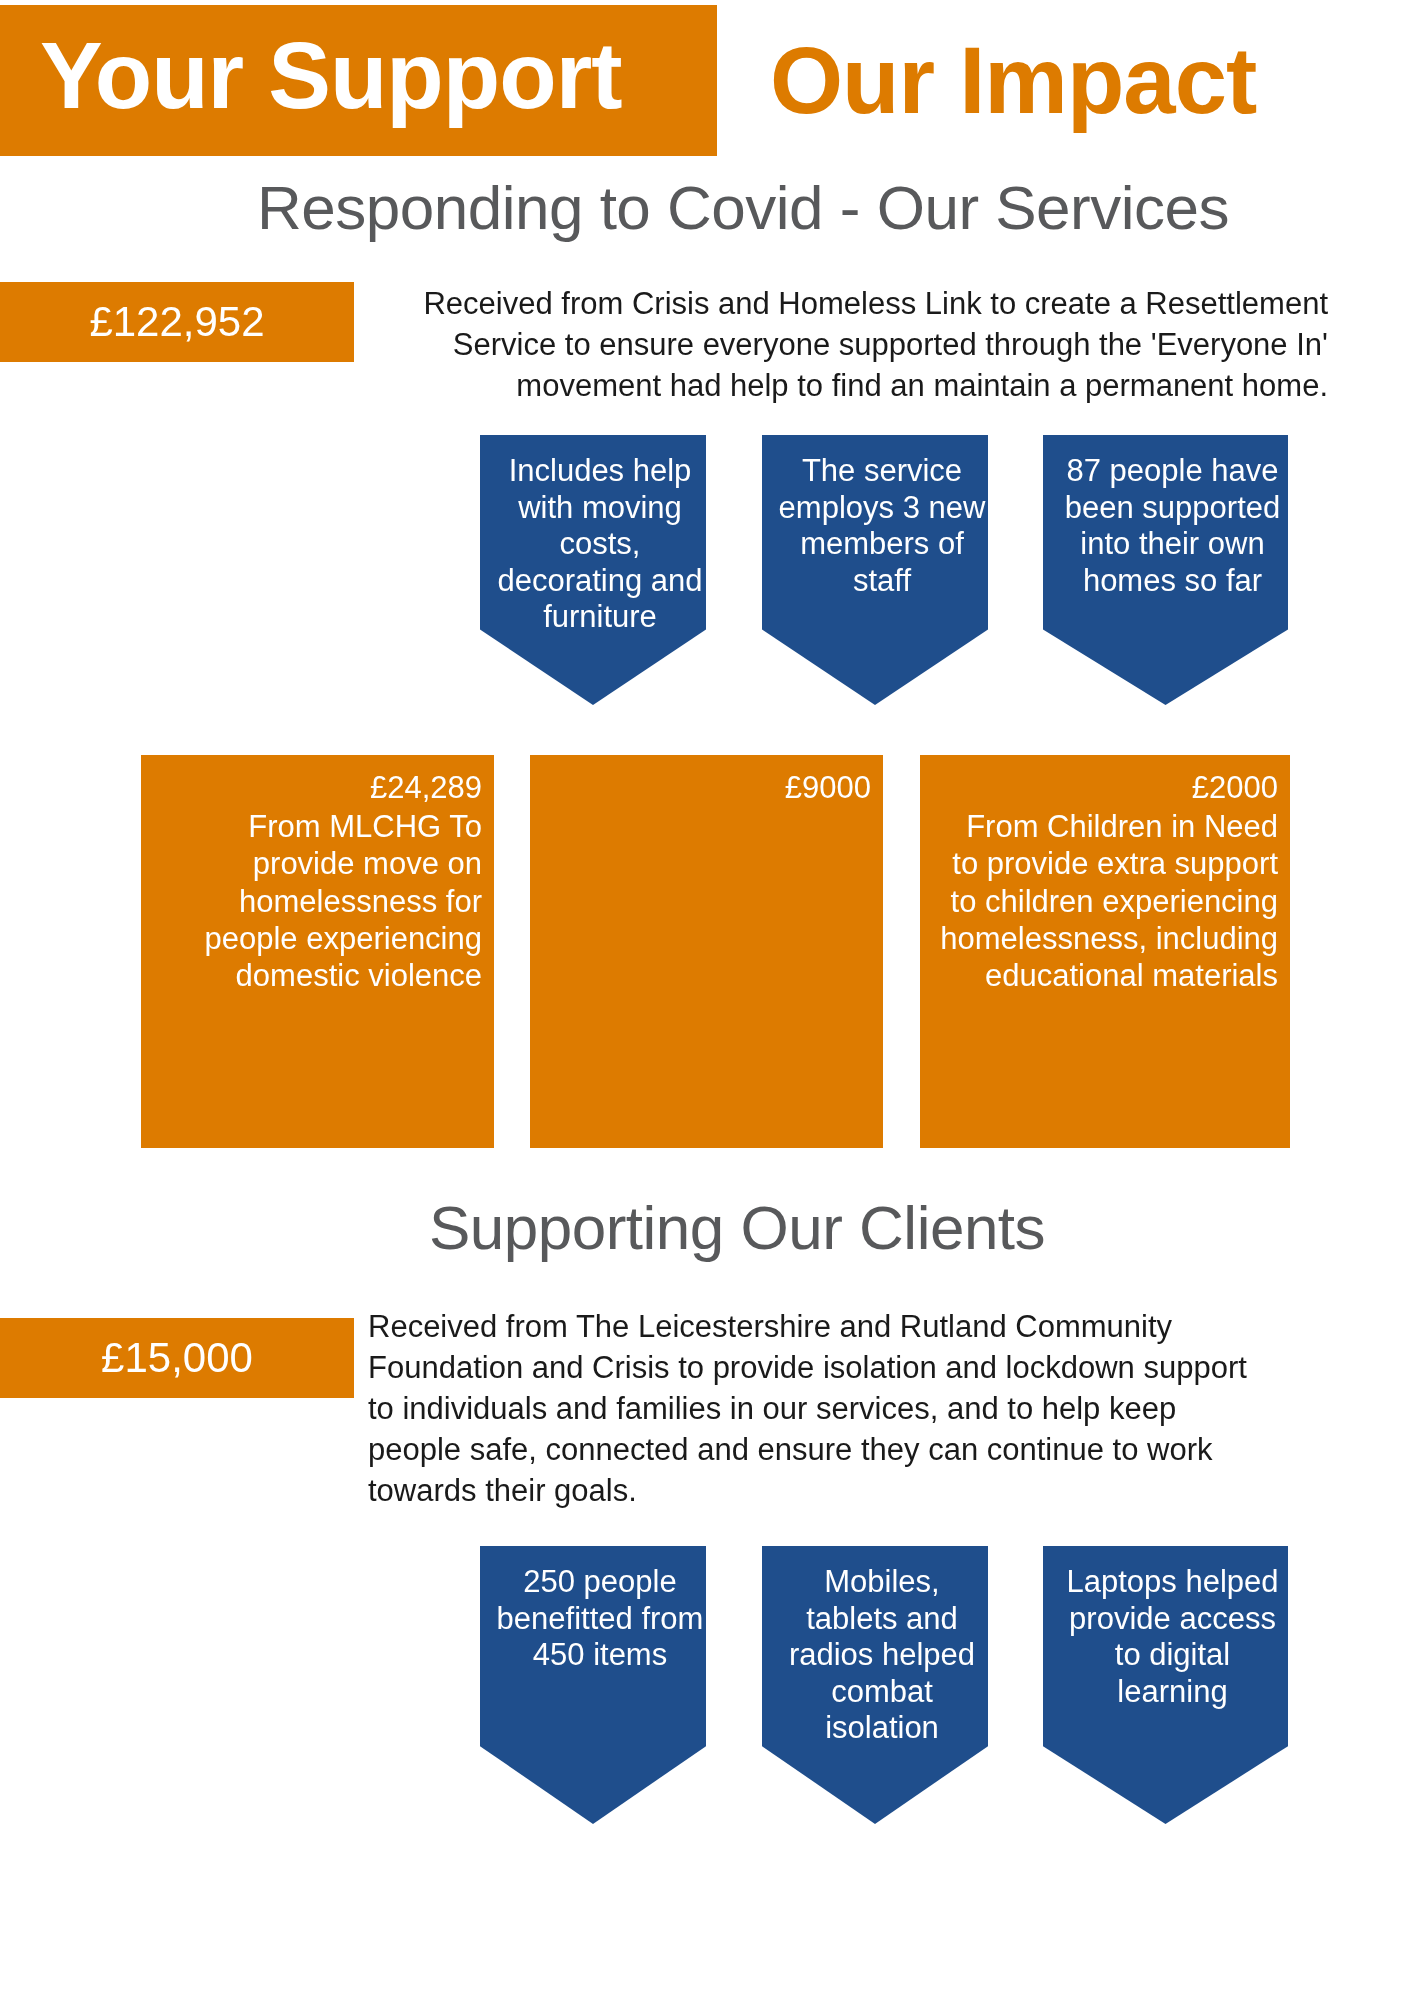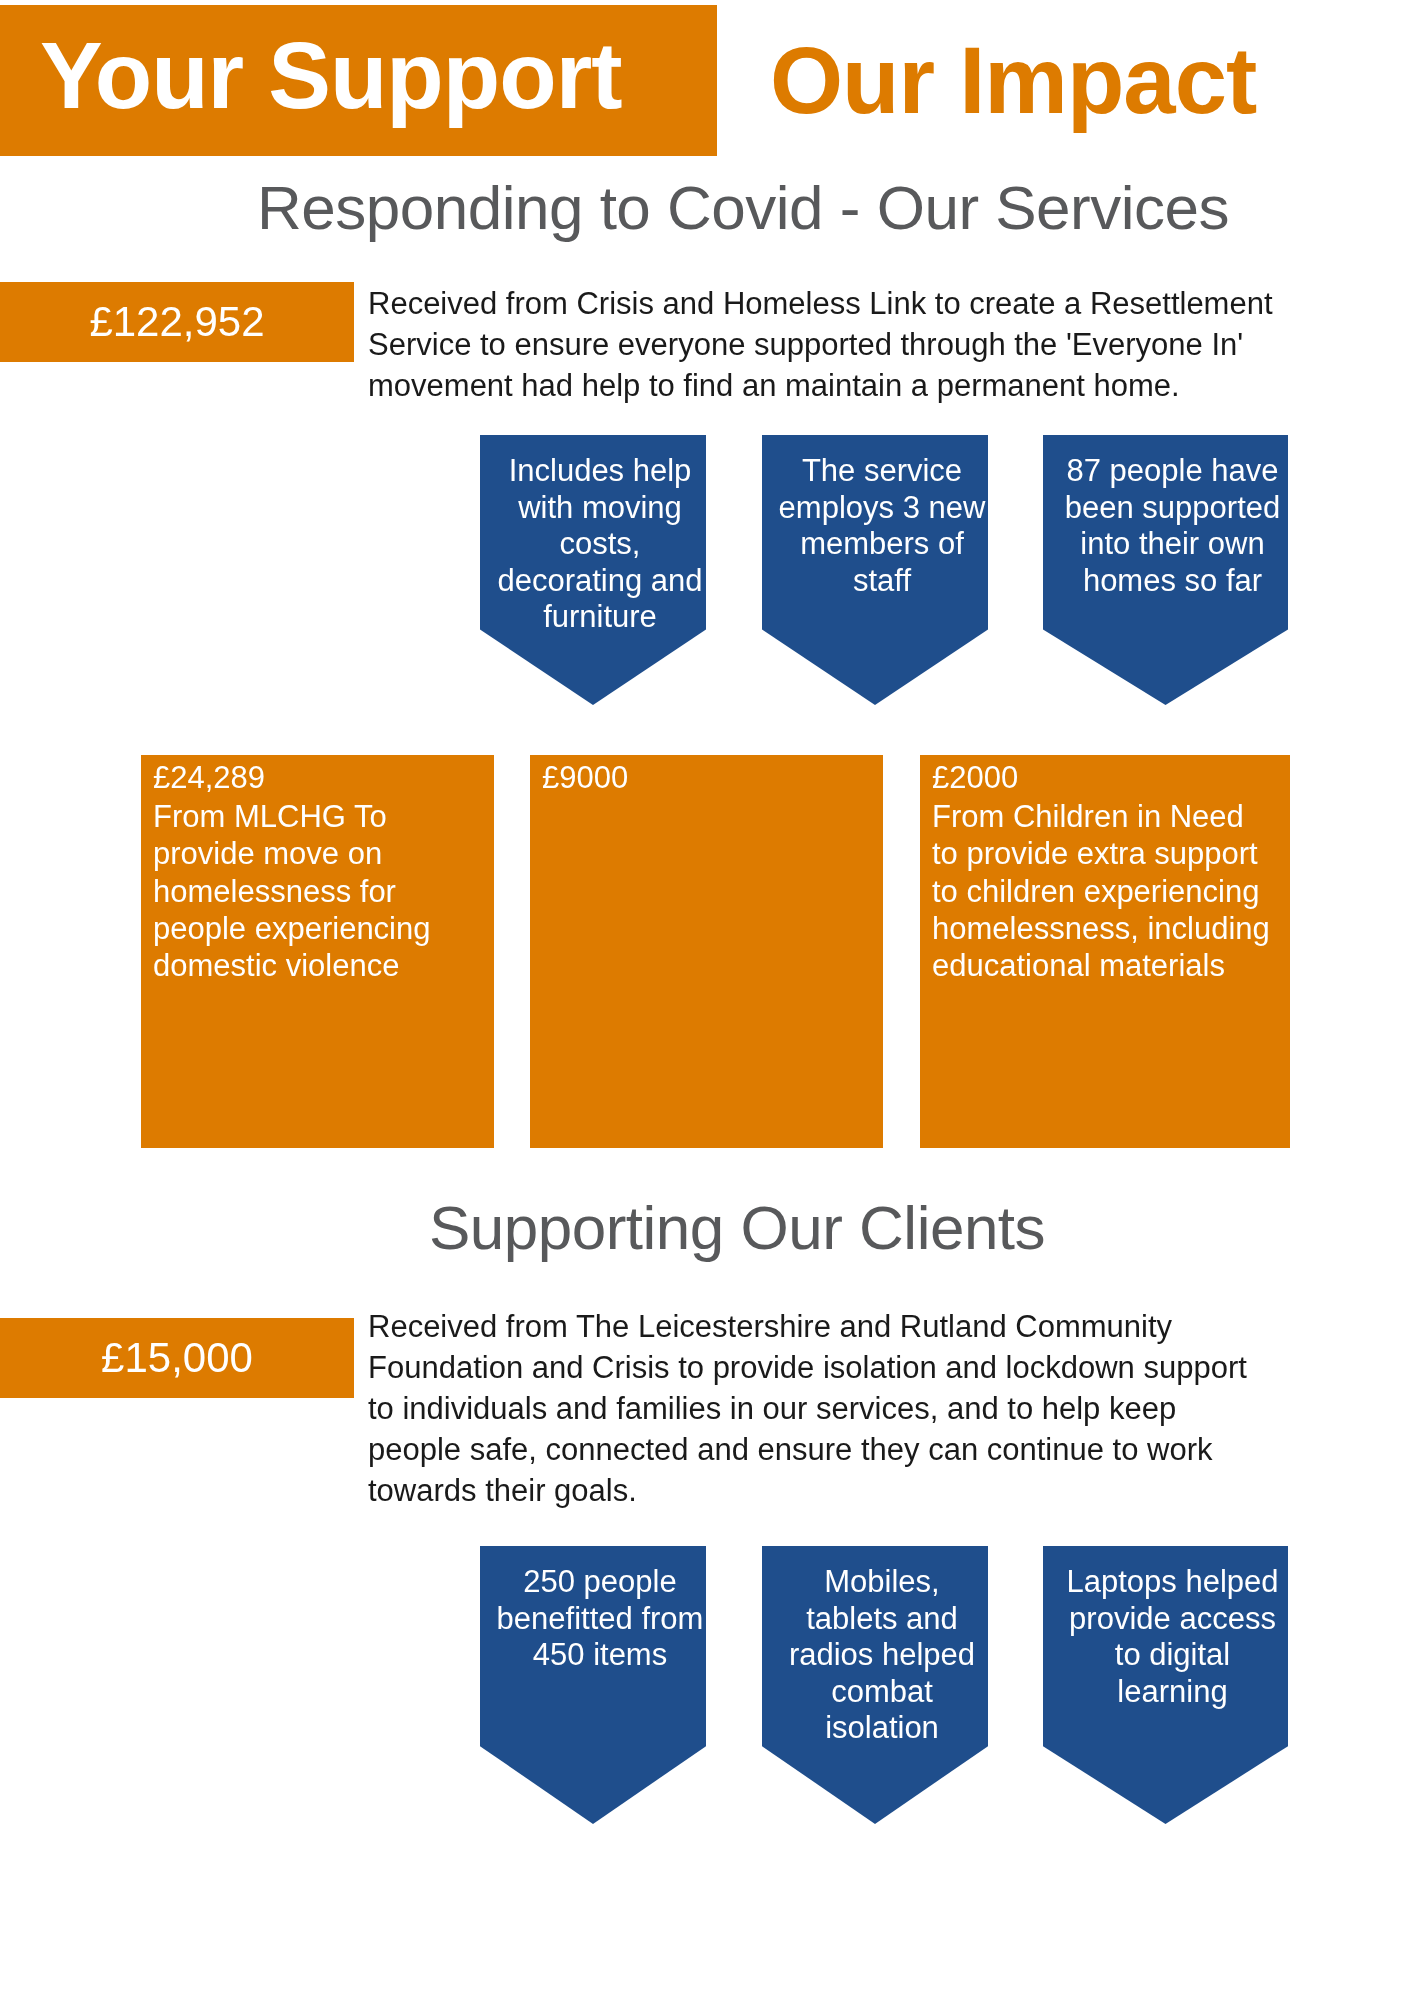--- a/index.html
+++ b/index.html
@@ -112,20 +112,21 @@
   .lead-paragraph {
     position: absolute;
     color: #1A1A1A;
     font-size: 31px;
     line-height: 1.32;
   }
   #para-1 {
     left: 368px;
     top: 284px;
     width: 960px;
+    text-align: right;
   }
   #para-2 {
     left: 368px;
     top: 1307px;
     width: 900px;
   }
 
   
   .pennant {
     position: absolute;
@@ -151,25 +152,25 @@
   
   #pennant-4 { left: 480px;  top: 1546px; width: 226px; height: 278px; }
   #pennant-5 { left: 762px;  top: 1546px; width: 226px; height: 278px; }
   #pennant-6 { left: 1043px; top: 1546px; width: 245px; height: 278px; }
 
   
   .grant-card {
     position: absolute;
     background: #DD7B00;
     color: #ffffff;
-    text-align: left;
+    text-align: right;
     font-size: 31px;
     line-height: 1.2;
     box-sizing: border-box;
-    padding: 4px 12px 0 12px;
+    padding: 14px 12px 0 12px;
   }
   #grant-card-1 { left: 141px; top: 755px; width: 353px; height: 393px; }
   #grant-card-2 { left: 530px; top: 755px; width: 353px; height: 393px; }
   #grant-card-3 { left: 920px; top: 755px; width: 370px; height: 393px; }
 
   .grant-amount {
     display: block;
     margin-bottom: 2px;
   }
   .grant-desc {

